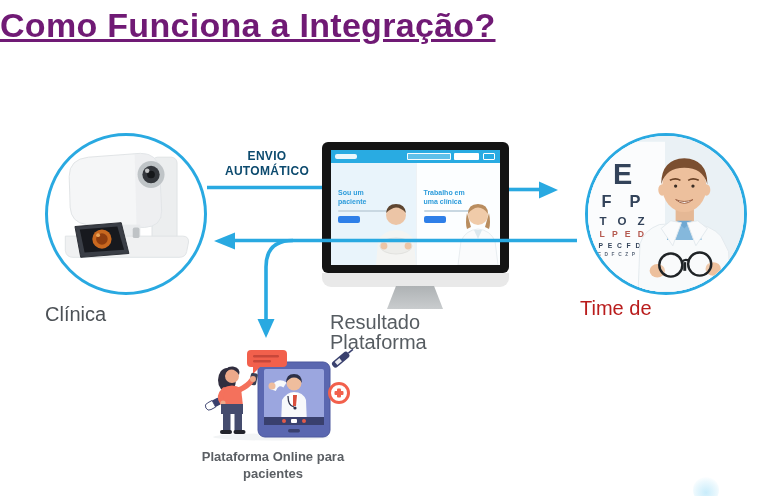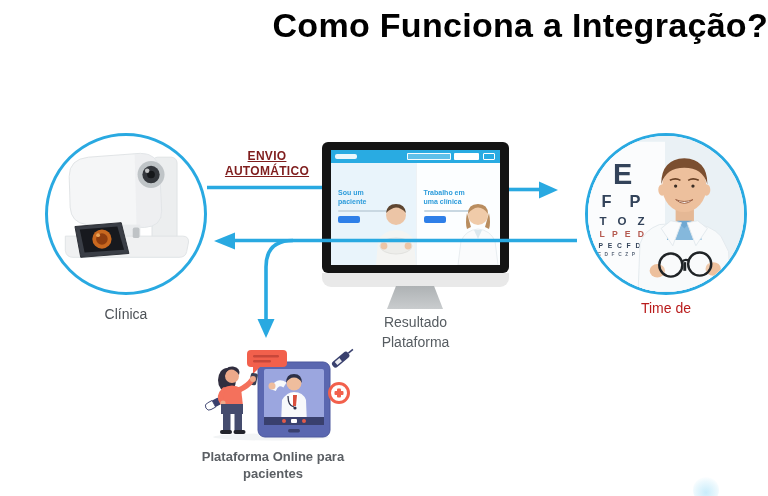--- a/index.html
+++ b/index.html
@@ -1,34 +1,34 @@
 <!DOCTYPE html>
 <html><head>
 <meta charset="utf-8">
 <style>
   html,body{margin:0;padding:0;background:#ffffff;}
   #canvas{position:relative;width:768px;height:496px;background:#ffffff;overflow:hidden;
           font-family:"Liberation Sans","DejaVu Sans",sans-serif;}
   .abs{position:absolute;}
   
-  .page-title{left:0;top:6px;width:768px;text-align:right;font-size:34px;font-weight:bold;
-              color:#000000;letter-spacing:.3px;}
+  .page-title{left:0;top:6px;width:768px;text-align:left;font-size:34px;font-weight:bold;
+              color:#701a75;letter-spacing:.3px;text-decoration:underline;}
   
   .node-circle{border:3px solid #29A9E1;border-radius:50%;background:#fff;overflow:hidden;}
   .circle-clinic{left:45px;top:133px;width:156px;height:156px;}
   .circle-specialists{left:585px;top:133px;width:156px;height:156px;}
   
-  .node-label{color:#4C5156;font-size:14px;line-height:20px;text-align:center;}
+  .node-label{color:#4C5156;font-size:20px;line-height:20px;}
   .lbl-clinic{left:45px;top:304px;width:162px;}
   .lbl-platform{left:330px;top:312px;width:171px;color:#565C61;}
   .lbl-specialists{left:580px;top:298px;width:172px;color:#b91c1c;}
   .lbl-patients{left:193px;top:448px;width:160px;font-size:13px;font-weight:bold;
                 color:#5B5F64;line-height:17px;text-align:center;}
   .envio-label{left:203px;top:149px;width:128px;text-align:center;font-size:12px;
-               font-weight:bold;color:#7f1d1d;line-height:15px;letter-spacing:.3px;text-decoration:underline;}
+               font-weight:bold;color:#0c4a6e;line-height:15px;letter-spacing:.3px;}
   
   .monitor-bezel{left:322px;top:142px;width:187px;height:131px;background:#141414;border-radius:6px;}
   .monitor-screen{left:331px;top:150px;width:169px;height:115px;background:#ffffff;overflow:hidden;}
   .screen-topbar{position:absolute;left:0;top:0;width:169px;height:13px;background:#29ABE2;}
   .screen-logo{position:absolute;left:4px;top:4px;width:22px;height:5px;background:rgba(255,255,255,.9);border-radius:2px;}
   .tb-input{position:absolute;right:49px;top:3px;width:44px;height:7px;border:1px solid rgba(255,255,255,.95);
             background:rgba(255,255,255,.25);border-radius:1px;box-sizing:border-box;}
   .tb-btn-solid{position:absolute;right:21px;top:3px;width:25px;height:7px;background:#fff;border-radius:1px;}
   .tb-btn-outline{position:absolute;right:5px;top:3px;width:12px;height:7px;border:1px solid #fff;
                   border-radius:1px;box-sizing:border-box;}

